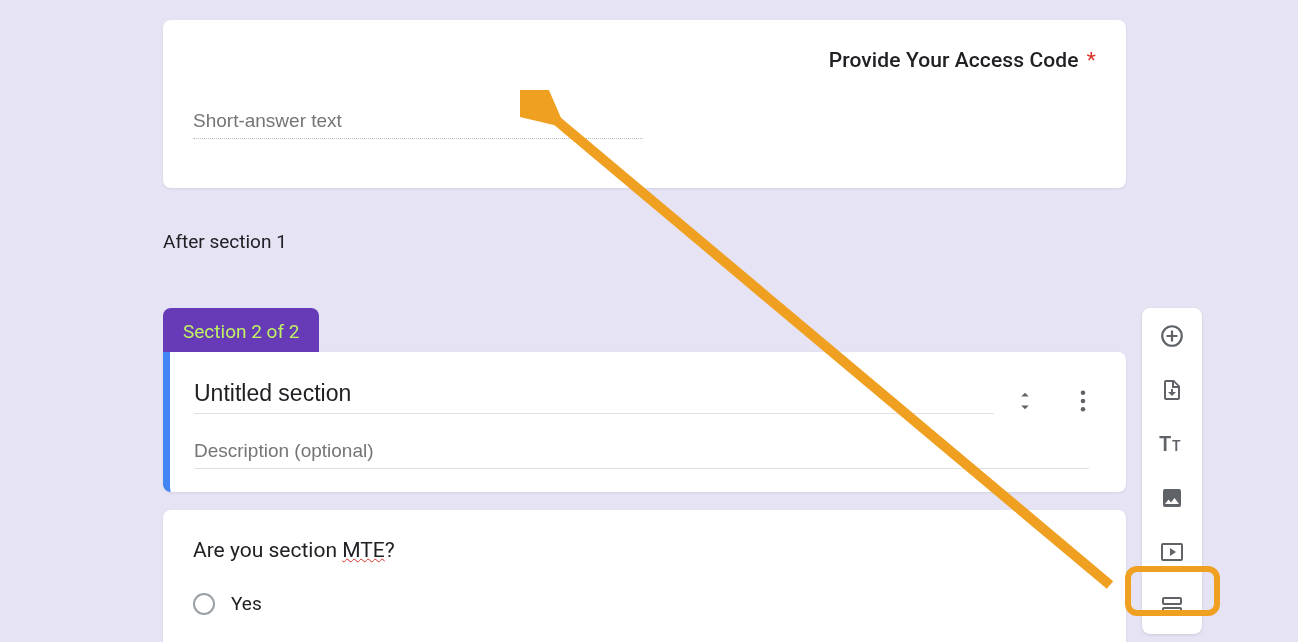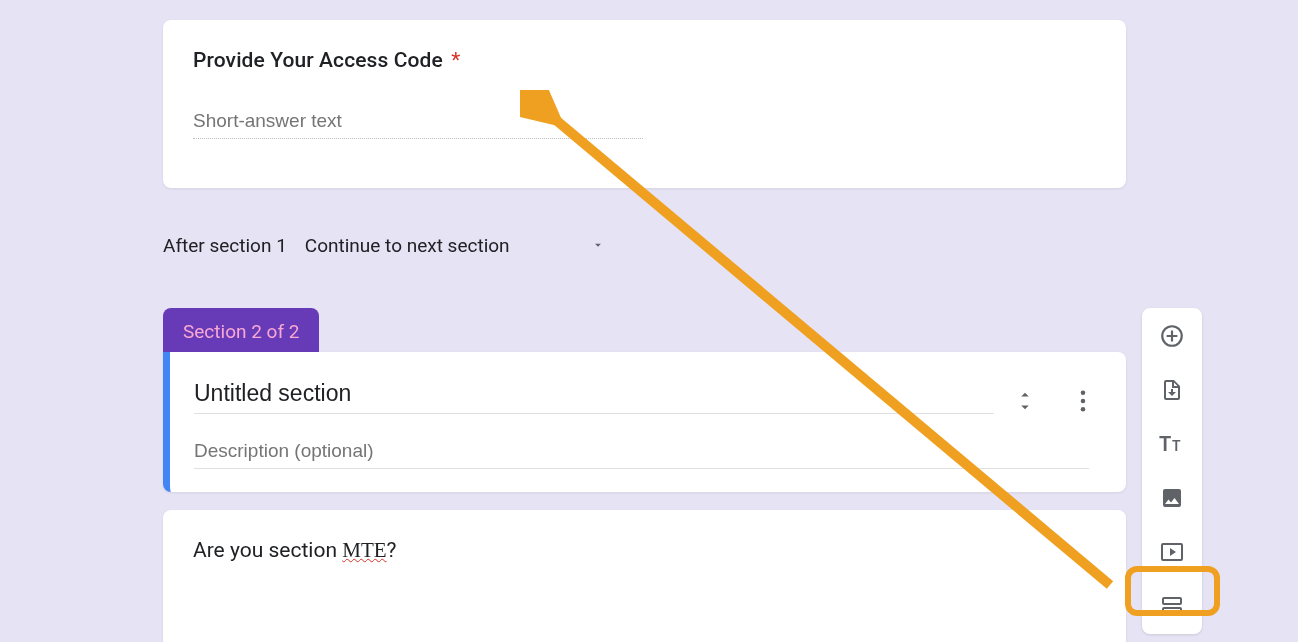--- a/index.html
+++ b/index.html
@@ -21,20 +21,21 @@
     left: 163px;
     width: 963px;
     padding: 28px 30px 34px 30px;
   }
   .question-card.top { top: 20px; height: 168px; }
   .q-title {
     font-size: 21px;
     font-weight: 500;
     color: #202124;
     letter-spacing: 0.1px;
+    text-align: right;
   }
   .q-title .required { color: #d93025; margin-left: 3px; font-weight: 400; }
   .short-answer {
     margin-top: 34px;
     width: 450px;
     border: none;
     border-bottom: 1px dotted #bdbdbd;
     font-size: 19px;
     color: #0369a1;
     padding: 4px 0 6px 0;
@@ -59,21 +60,21 @@
     width: 300px;
     justify-content: space-between;
   }
   .after-section .dropdown svg { fill: #5f6368; }
 
   .section-tab {
     position: absolute;
     left: 163px;
     top: 308px;
     background: #673ab7;
-    color: #f9a8d4;
+    color: #bef264;
     font-size: 19px;
     padding: 12px 20px 12px 20px;
     border-radius: 8px 8px 0 0;
     font-weight: 400;
   }
   .section-header-card {
     position: absolute;
     left: 163px;
     top: 352px;
     width: 963px;
@@ -129,21 +130,20 @@
   .q2-title {
     font-size: 21px;
     color: #202124;
     font-weight: 400;
   }
   .q2-title .mte {
     text-decoration: underline;
     text-decoration-style: wavy;
     text-decoration-color: #d93025;
     text-decoration-thickness: 1px;
-    font-family: Liberation Serif, serif;
   }
   .radio-row {
     display: flex;
     align-items: center;
     margin-top: 30px;
     font-size: 19px;
     color: #202124;
   }
   .radio-circle {
     width: 22px;
@@ -201,28 +201,20 @@
 <div class="card question-card top">
   <div class="q-title">
     <span>Provide Your Access Code</span>
     <span class="required">*</span>
   </div>
   <input class="short-answer" type="text" disabled="" placeholder="Short-answer text" style="">
 </div>
 
 <div class="after-section">
   <span class="label">After section 1</span>
-  <div class="dropdown">
-    <span>Continue to next section</span>
-    <span>
-      <svg width="14" height="14" viewBox="0 0 24 24">
-          <path d="M7 10l5 5 5-5z"></path>
-        </svg>
-    </span>
-  </div>
 </div>
 
 <div class="section-tab">Section 2 of 2</div>
 
 <div class="card section-header-card">
   <input class="sec-title" type="text" value="Untitled section" style="">
   <input class="sec-desc" type="text" placeholder="Description (optional)" style="">
   <div class="collapse-icon">
     <svg width="18" height="22" viewBox="0 0 24 28">
       <path d="M7 8l5-5 5 5z"></path>
@@ -235,20 +227,24 @@
         <circle cx="3" cy="12" r="2.5"></circle>
         <circle cx="3" cy="21" r="2.5"></circle>
     </svg>
   </div>
 </div>
 
 <div class="card question2-card">
   <div class="q2-title">
     <span>Are you section </span><span class="mte">MTE</span><span>?</span>
   </div>
+  <div class="radio-row">
+    <span class="radio-circle"></span>
+    <span>Yes</span>
+  </div>
 </div>
 
 <div class="toolbar">
   <div class="tb-btn">
     <svg width="26" height="26" viewBox="0 0 24 24">
         <path d="M12 2a10 10 0 100 20 10 10 0 000-20zm0 18a8 8 0 110-16 8 8 0 010 16zM11 7h2v4h4v2h-4v4h-2v-4H7v-2h4V7z"></path>
       </svg>
   </div>
   <div class="tb-btn">
     <svg width="24" height="24" viewBox="0 0 24 24">

